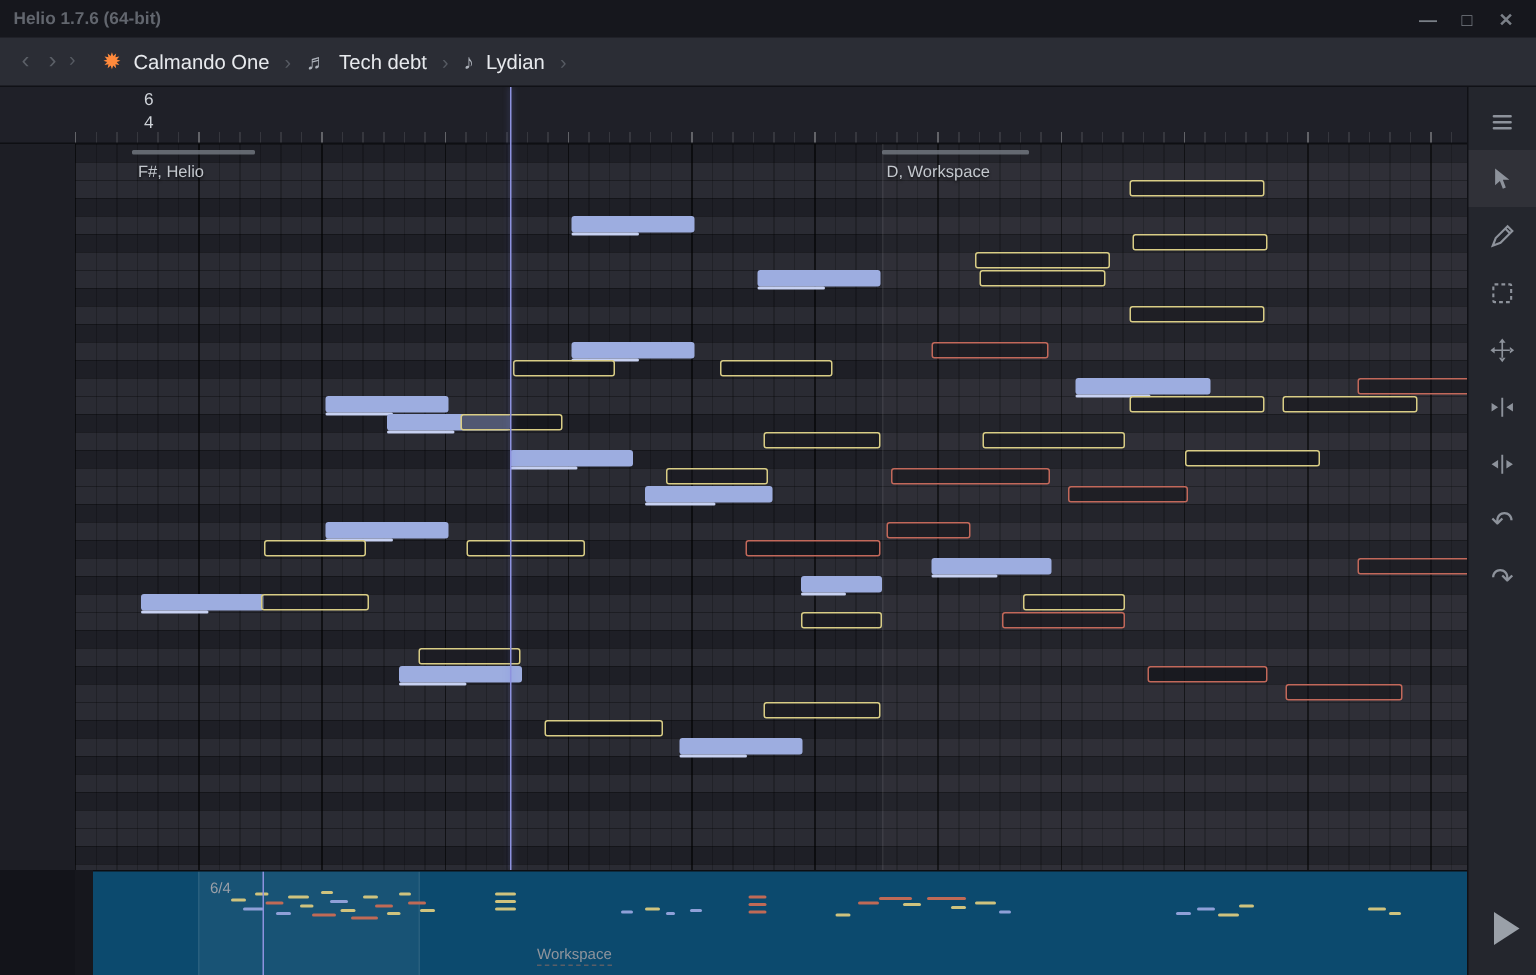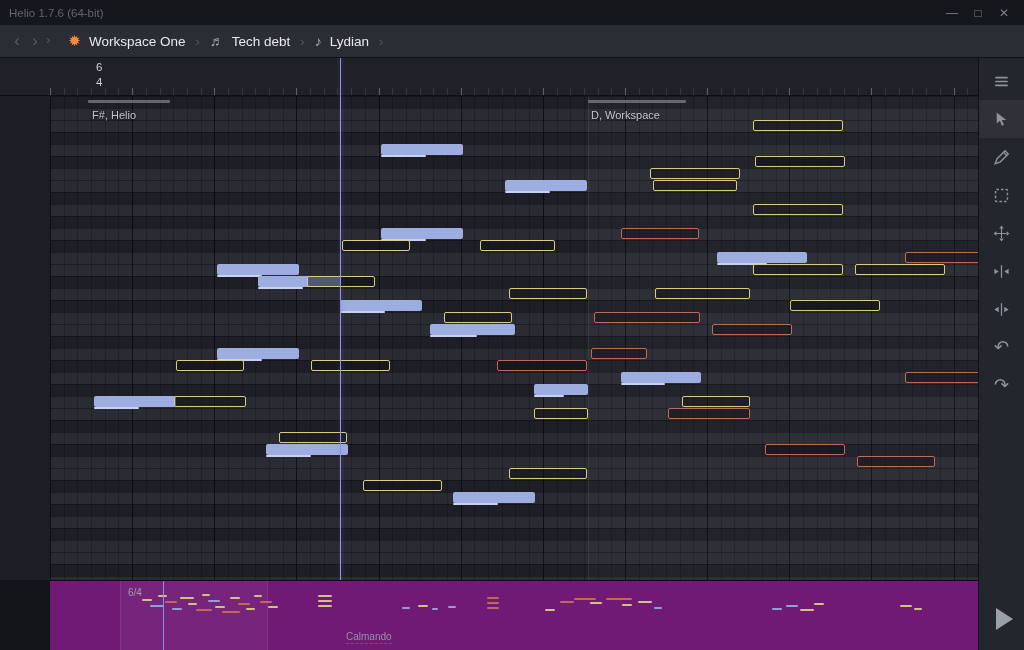--- a/index.html
+++ b/index.html
@@ -1,20 +1,20 @@
 <!DOCTYPE html>
 <html><head>
 <meta charset="utf-8">
 <style>
   * { margin:0; padding:0; box-sizing:border-box; }
   html,body { width:1024px; height:650px; overflow:hidden; }
   body { position:relative; background:#16171d; font-family:"Liberation Sans", sans-serif; color:#c6cad1; }
 
   
-  #titlebar { position:absolute; top:0; left:0; width:1024px; height:25px; background:#16171d; display:flex; align-items:center; }
+  #titlebar { position:absolute; top:0; left:0; width:1024px; height:25px; background:#16171d; display:flex; align-items:center;font-weight:bold; }
   .title-text { font-size:11.5px; color:#62666e; padding-left:9px; }
   .win-controls { margin-left:auto; display:flex; gap:6px; padding-right:10px; color:#7a7f87; font-size:12px; }
   .win-btn { width:20px; text-align:center; cursor:default; }
 
   
   #nav { position:absolute; top:25px; left:0; width:1024px; height:33px; background:#2b2d35; border-bottom:1px solid #101116; display:flex; align-items:center; }
   .nav-arrows { display:flex; gap:4px; padding:0 8px 0 10px; color:#5b5f67; font-size:16px; }
   .nav-arrow { width:14px; text-align:center; }
   .crumb { display:flex; align-items:center; gap:8px; padding:0 10px; height:100%; font-size:13.5px; color:#e7e9ed; }
   .crumb-sep { color:#565a62; font-size:13px; }
@@ -50,21 +50,21 @@
   #marker-left { left:38px; width:82px; } #marker-right { left:538px; width:98px; }
   #notes-layer { position:absolute; top:0; left:0; width:928px; height:522px; }
   .note { position:absolute; height:11px; border-radius:2px; }
   .note.b { background:#9dade0; }
   .note.b::after { content:""; position:absolute; left:0; top:11px; height:2px; width:55%; background:#c7d1f2; border-radius:1px; }
   .note.y { background:rgba(18,19,24,0.55); border:1px solid #d9cd85; }
   .note.r { background:rgba(18,19,24,0.55); border:1px solid #c2685a; }
   .playhead { position:absolute; top:0; height:522px; width:1px; background:#8d92de; box-shadow:0 0 4px rgba(120,126,230,0.55); }
 
   
-  #minimap { position:absolute; top:580px; left:50px; width:928px; height:70px; background:#701a75; border-top:1px solid #0d0e12; overflow:hidden; }
+  #minimap { position:absolute; top:580px; left:62px; width:928px; height:70px; background:#0c4a6e; border-top:1px solid #0d0e12; overflow:hidden; }
   .mm-viewport { position:absolute; top:0; height:70px; background:rgba(255,255,255,0.05); border-left:1px solid rgba(255,255,255,0.07); border-right:1px solid rgba(255,255,255,0.07); }
   .mm-mark { position:absolute; height:2px; border-radius:1px; }
   .mm-mark.b { background:#8fa0d8; } .mm-mark.y { background:#cfc37e; } .mm-mark.r { background:#c06a56; }
   .mm-playhead { position:absolute; top:0; height:70px; width:1px; background:#8d92de; }
   .mm-timesig { position:absolute; left:78px; top:6px; font-size:10px; color:#9ba0a8; }
   .mm-annotation { position:absolute; left:296px; top:50px; font-size:10px; color:#8f949c; border-bottom:1px dashed #5a5e66; padding-bottom:1px; }
 
   
   #sidebar { position:absolute; top:58px; left:978px; width:46px; height:592px; background:#24262d; border-left:1px solid #101116; }
   .tools { display:flex; flex-direction:column; padding-top:4px; }
@@ -88,21 +88,21 @@
 </div>
 
 <div id="nav">
   <div class="nav-arrows">
     <span class="nav-arrow">‹</span>
     <span class="nav-arrow">›</span>
     <span class="crumb-sep">›</span>
   </div>
   <div class="crumb">
     <span class="crumb-icon workspace">✹</span>
-    <span>Workspace One</span>
+    <span>Calmando One</span>
   </div>
   <span class="crumb-sep">›</span>
   <div class="crumb">
     <span class="crumb-icon">♬</span>
     <span>Tech debt</span>
   </div>
   <span class="crumb-sep">›</span>
   <div class="crumb">
     <span class="crumb-icon">♪</span>
     <span>Lydian</span>
@@ -221,21 +221,21 @@
       <div class="mm-mark b" style="left: 604px; top: 26px; width: 8px;"></div>
       <div class="mm-mark b" style="left: 722px; top: 27px; width: 10px;"></div>
       <div class="mm-mark b" style="left: 736px; top: 24px; width: 12px;"></div>
       <div class="mm-mark y" style="left: 750px; top: 28px; width: 14px;"></div>
       <div class="mm-mark y" style="left: 764px; top: 22px; width: 10px;"></div>
       <div class="mm-mark y" style="left: 850px; top: 24px; width: 12px;"></div>
       <div class="mm-mark y" style="left: 864px; top: 27px; width: 8px;"></div>
     </div>
   <div class="mm-playhead" id="mm-playhead" style="left: 113px;"></div>
   <div class="mm-timesig">6/4</div>
-  <div class="mm-annotation">Calmando</div>
+  <div class="mm-annotation">Workspace</div>
 </div>
 
 <div id="sidebar">
   <div class="tools" id="tools">
       <div class="tool">
         <svg viewBox="0 0 24 24" fill="none" stroke="currentColor" stroke-width="2.2" stroke-linecap="round">
           <path d="M5 7h14M5 12h14M5 17h14"></path>
         </svg>
       </div>
       <div class="tool selected">

